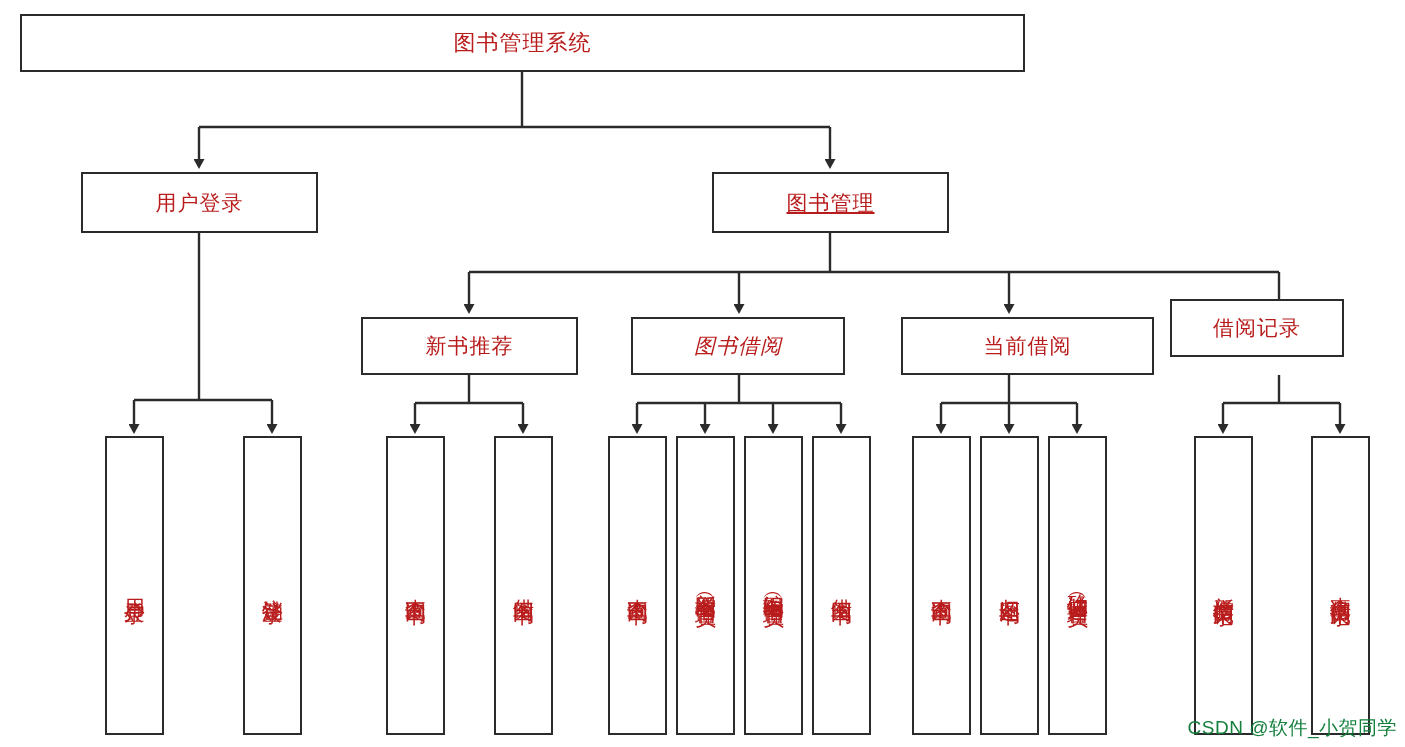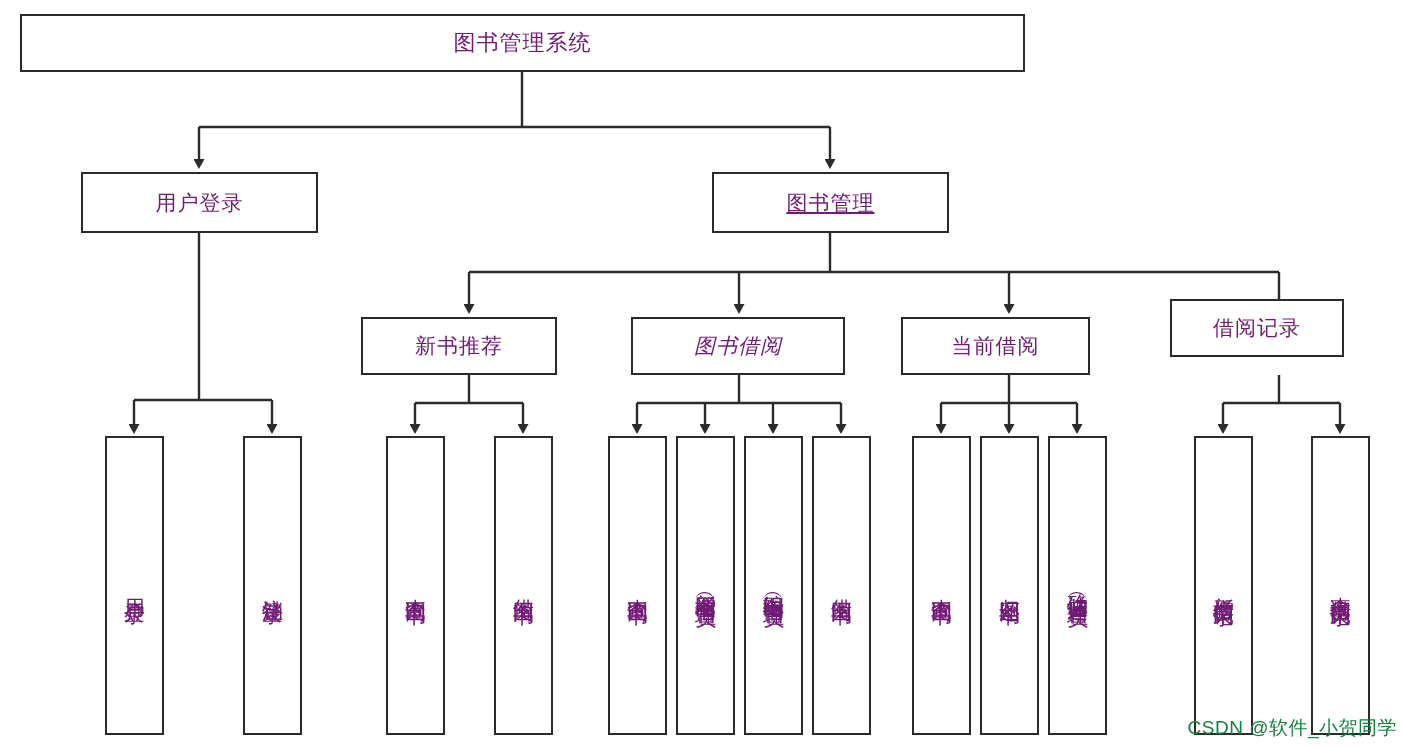--- a/index.html
+++ b/index.html
@@ -25,21 +25,21 @@
     height: 747px;
   }
   .node {
     position: absolute;
     box-sizing: border-box;
     background: #ffffff;
     border: 2px solid #2b2b2b;
     display: flex;
     align-items: center;
     justify-content: center;
-    color: #701a75;
+    color: #b91c1c;
   }
   .node.horiz {
     font-size: 21px;
     letter-spacing: 1px;
   }
   .node.vert {
     font-size: 21px;
     letter-spacing: 2px;
   }
   .node.vert .label {
@@ -121,27 +121,27 @@
     <span class="label">图书管理系统</span>
   </div>
 
   <div class="node horiz" style="left:81px; top:172px; width:237px; height:61px;">
     <span class="label">用户登录</span>
   </div>
   <div class="node horiz" style="left:712px; top:172px; width:237px; height:61px;text-decoration:underline;">
     <span class="label">图书管理</span>
   </div>
 
-  <div class="node horiz" style="left:361px; top:317px; width:196px; height:58px;text-align:right;">
+  <div class="node horiz" style="left:361px; top:317px; width:217px; height:58px;text-align:right;">
     <span class="label">新书推荐</span>
   </div>
   <div class="node horiz" style="left:631px; top:317px; width:214px; height:58px;font-style:italic;">
     <span class="label">图书借阅</span>
   </div>
-  <div class="node horiz" style="left:901px; top:317px; width:189px; height:58px;">
+  <div class="node horiz" style="left:901px; top:317px; width:253px; height:58px;">
     <span class="label">当前借阅</span>
   </div>
   <div class="node horiz" style="left:1170px; top:299px; width:174px; height:58px;">
     <span class="label">借阅记录</span>
   </div>
 
   <div class="node vert" style="left:105px; top:436px; width:59px; height:299px;">
     <span class="label">用户登录</span>
   </div>
   <div class="node vert" style="left:243px; top:436px; width:59px; height:299px;">

